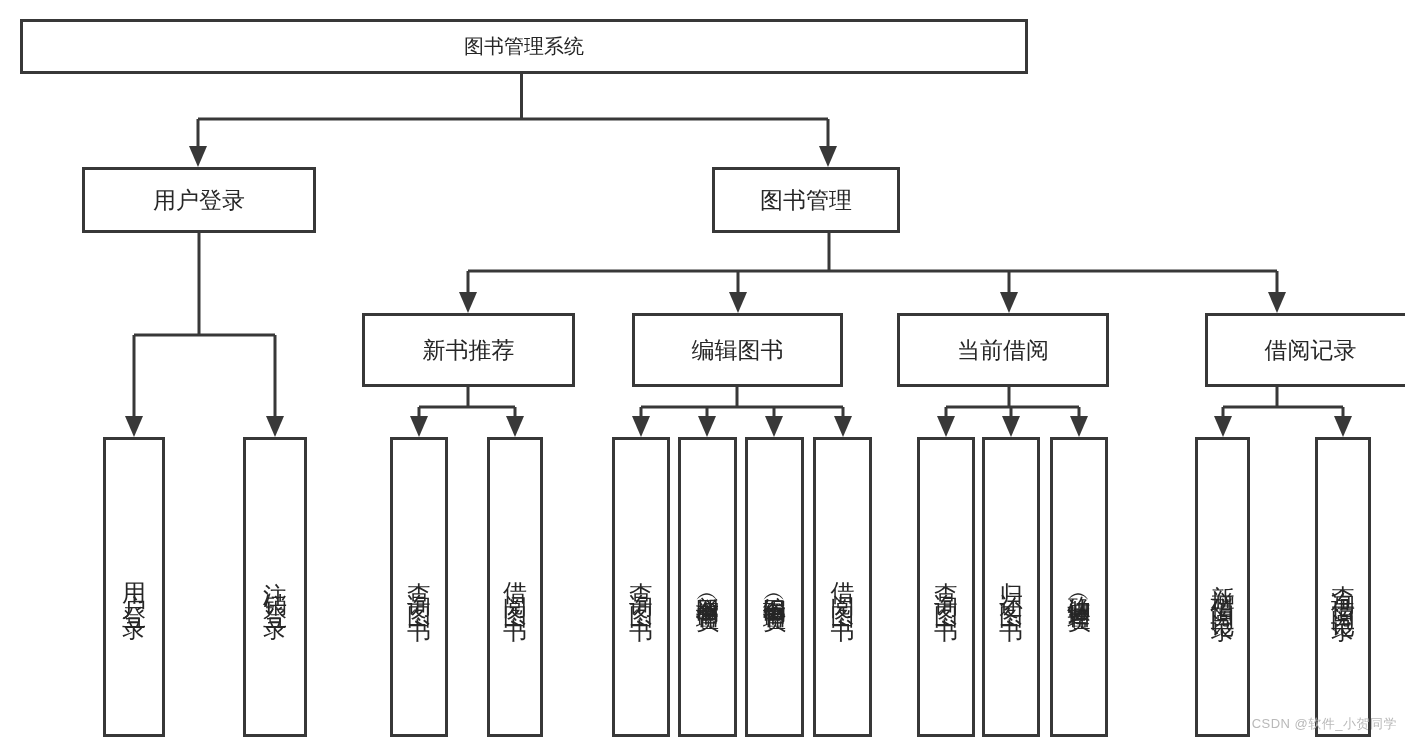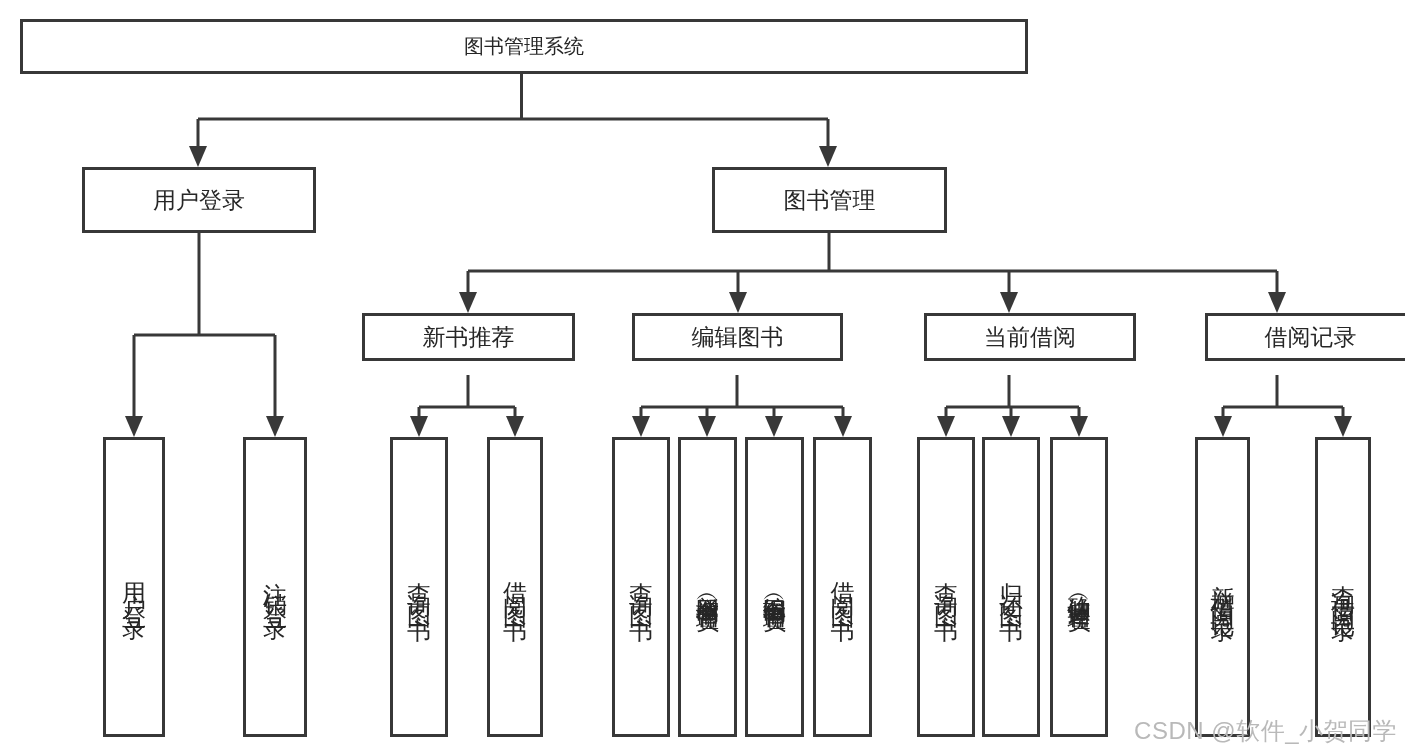--- a/index.html
+++ b/index.html
@@ -23,35 +23,35 @@
     position:absolute;
     box-sizing:border-box;
     border:3px solid var(--line);
     background:var(--bg);
     color:var(--text);
     display:flex;align-items:center;justify-content:center;
     text-align:center;
   }
   .root{left:20px;top:13px;width:1008px;height:55px;font-size:20px;margin-top:6px;}
   .lvl2{top:167px;height:66px;font-size:23px;}
-  .lvl3{top:313px;height:48px;font-size:23px;}
+  .lvl3{top:313px;height:74px;font-size:23px;}
   .leaf{
     top:437px;height:300px;
     writing-mode:vertical-rl;
     text-orientation:mixed;
     font-size:24px;
     letter-spacing:12px;
     line-height:1;
   }
   .leaf.mid{letter-spacing:7px;}
   .leaf.tight{font-size:23px;letter-spacing:2px;}
   .watermark{
     position:absolute;
     right:8px;top:715px;
-    font-size:24px;
+    font-size:13px;
     color:var(--wm);
     letter-spacing:0.5px;
     z-index:5;
     white-space:nowrap;
     text-align:right;
   }
 </style>
 </head>
 <body>
 
@@ -89,25 +89,25 @@
     <polygon points="1070,416 1088,416 1079,437"></polygon>
 
     <path d="M1277 375 V407 M1223 407 H1343 M1223 407 V417 M1343 407 V417"></path>
     <polygon points="1214,416 1232,416 1223,437"></polygon>
     <polygon points="1334,416 1352,416 1343,437"></polygon>
   </svg>
 
   <div class="box root">图书管理系统</div>
 
   <div class="box lvl2" style="left:82px;width:234px">用户登录</div>
-  <div class="box lvl2" style="left:712px;width:235px">图书管理</div>
+  <div class="box lvl2" style="left:712px;width:188px">图书管理</div>
 
   <div class="box lvl3" style="left:362px;width:213px">新书推荐</div>
   <div class="box lvl3" style="left:632px;width:211px">编辑图书</div>
-  <div class="box lvl3" style="left:924px;width:212px">当前借阅</div>
+  <div class="box lvl3" style="left:897px;width:212px">当前借阅</div>
   <div class="box lvl3" style="left:1205px;width:211px">借阅记录</div>
 
   <div class="box leaf" style="left:103px;width:62px">用户登录</div>
   <div class="box leaf" style="left:243px;width:64px">注销登录</div>
   <div class="box leaf" style="left:390px;width:58px">查询图书</div>
   <div class="box leaf" style="left:487px;width:56px">借阅图书</div>
   <div class="box leaf" style="left:612px;width:58px">查询图书</div>
   <div class="box leaf tight" style="left:678px;width:59px">新增图书（管理员）</div>
   <div class="box leaf tight" style="left:745px;width:59px">编辑图书（管理员）</div>
   <div class="box leaf" style="left:813px;width:59px">借阅图书</div>

